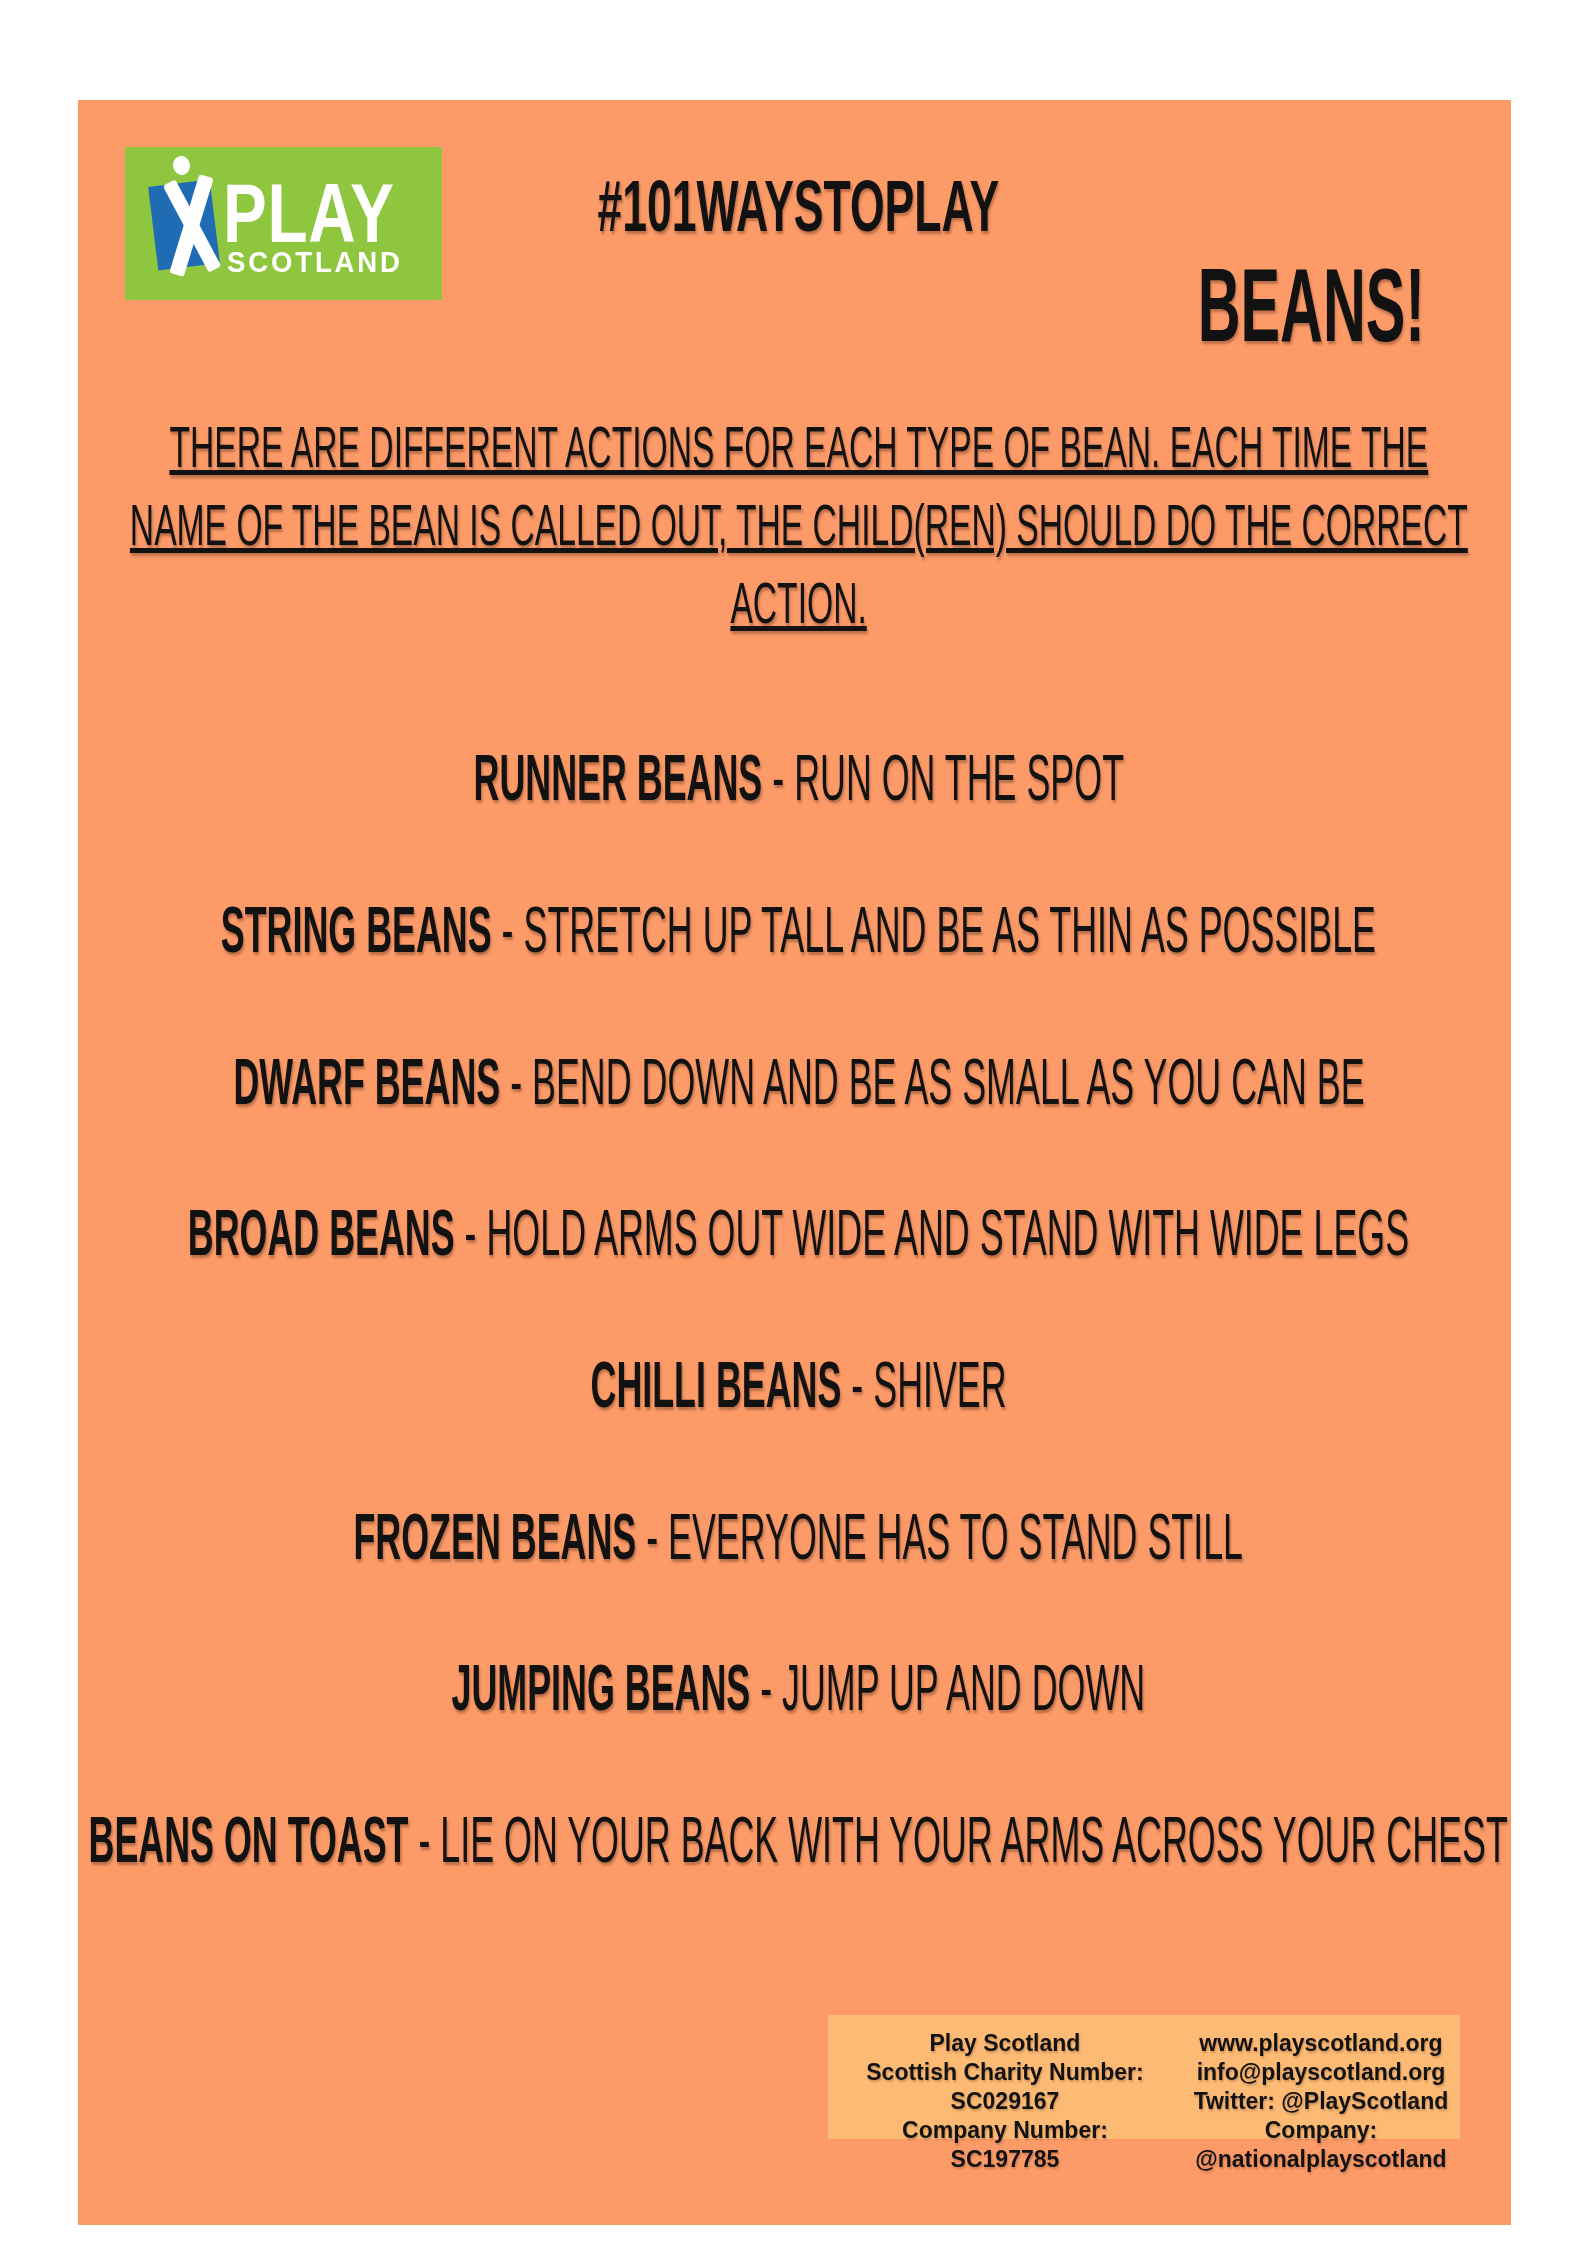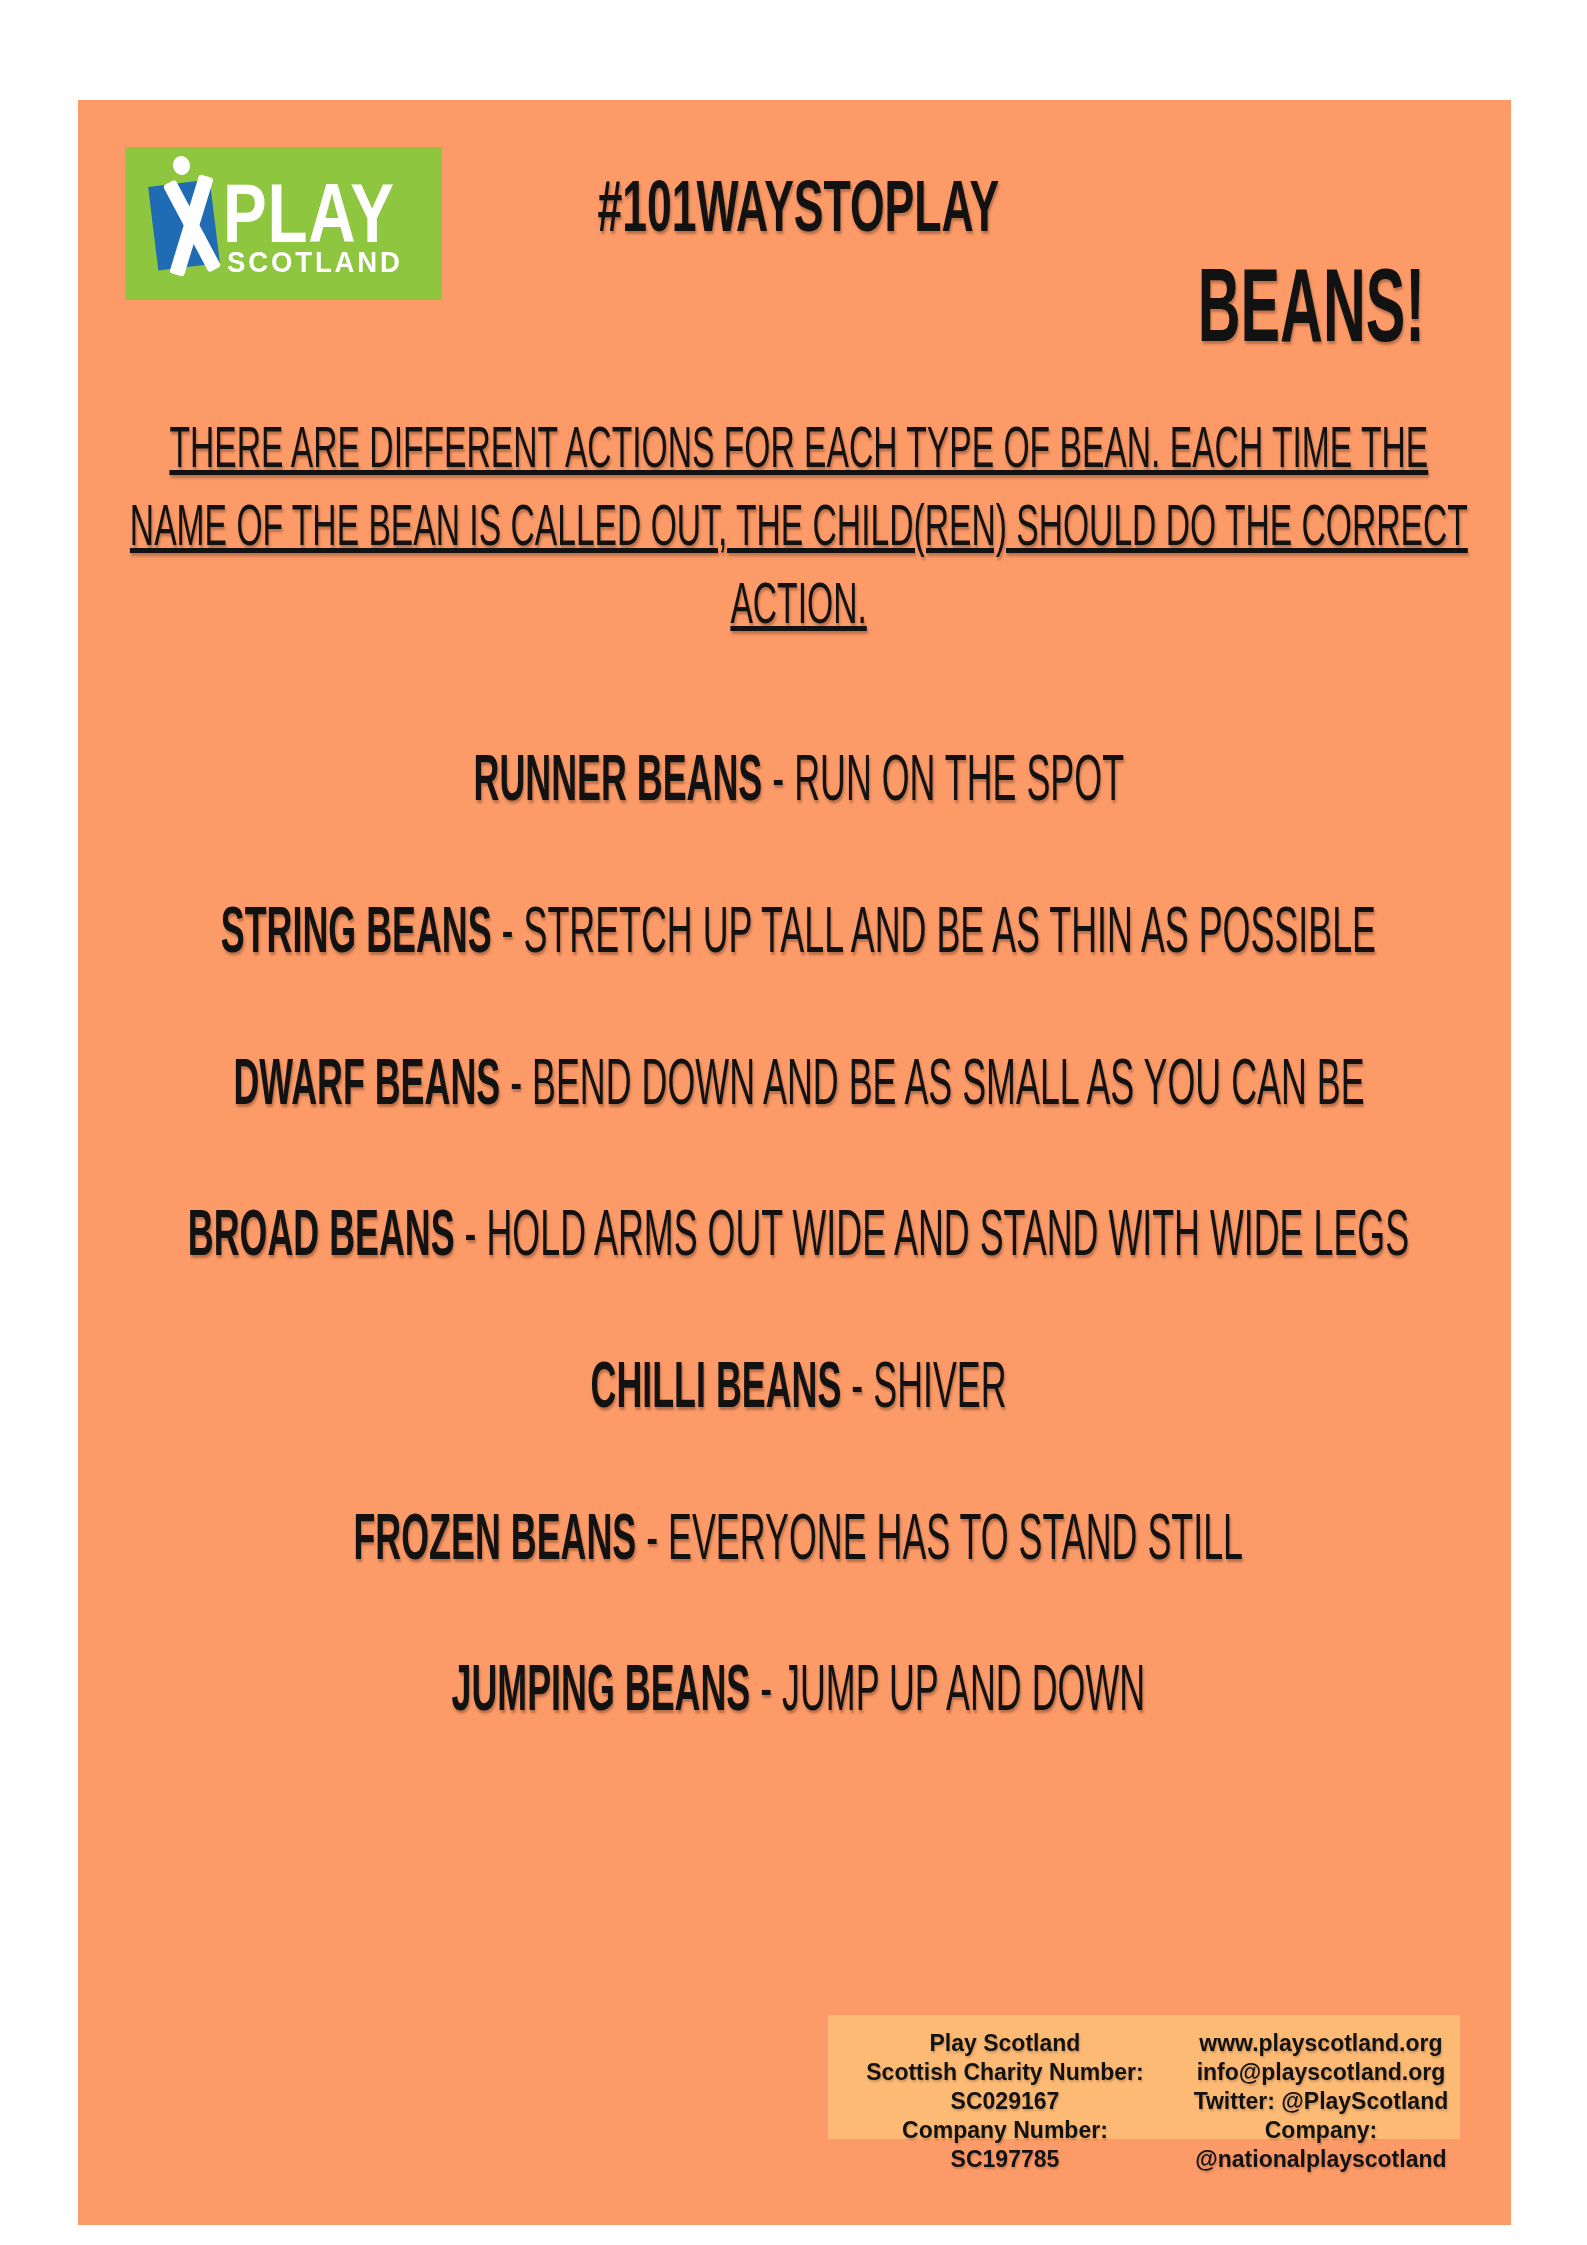--- a/index.html
+++ b/index.html
@@ -170,20 +170,27 @@
         <span class="bean-action">EVERYONE HAS TO STAND STILL</span>
       </span>
     </div>
     <div class="row bean-row shadowed" style="top:1548px">
       <span class="cond">
         <span class="bean-name">JUMPING BEANS</span>
         <span class="bean-dash">-</span>
         <span class="bean-action">JUMP UP AND DOWN</span>
       </span>
     </div>
+    <div class="row bean-row shadowed" style="top:1700px">
+      <span class="cond">
+        <span class="bean-name">BEANS ON TOAST</span>
+        <span class="bean-dash">-</span>
+        <span class="bean-action">LIE ON YOUR BACK WITH YOUR ARMS ACROSS YOUR CHEST</span>
+      </span>
+    </div>
 
     <div id="footer-box">
       <div class="footer-col left">
         <div class="footer-line">Play Scotland</div>
         <div class="footer-line">Scottish Charity Number:</div>
         <div class="footer-line">SC029167</div>
         <div class="footer-line">Company Number:</div>
         <div class="footer-line">SC197785</div>
       </div>
       <div class="footer-col right">

